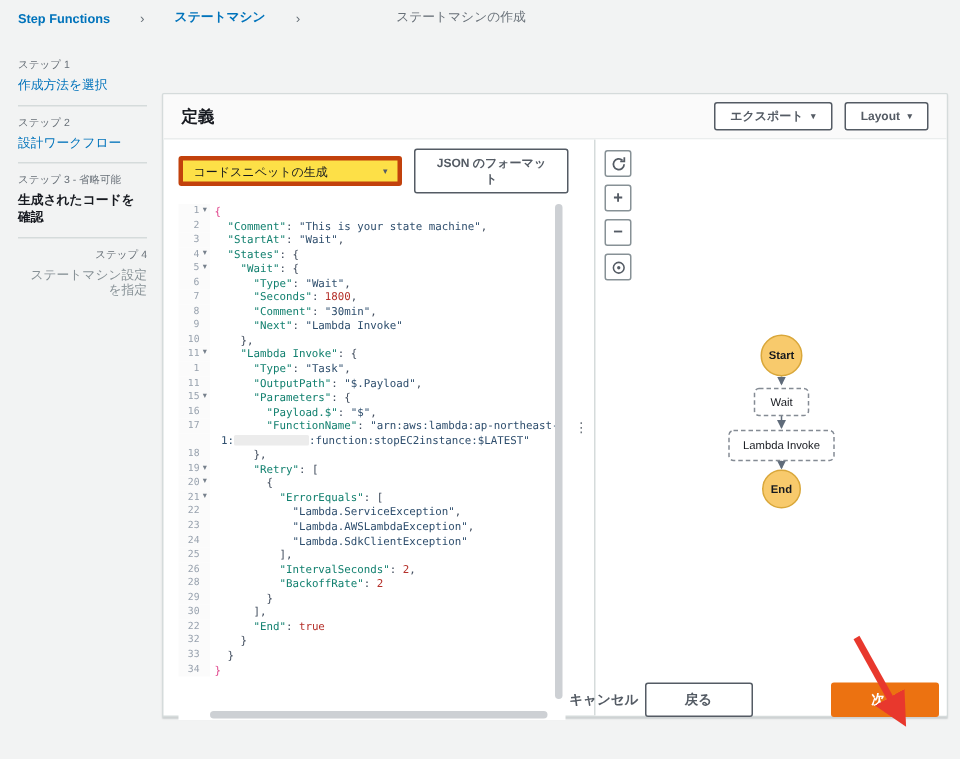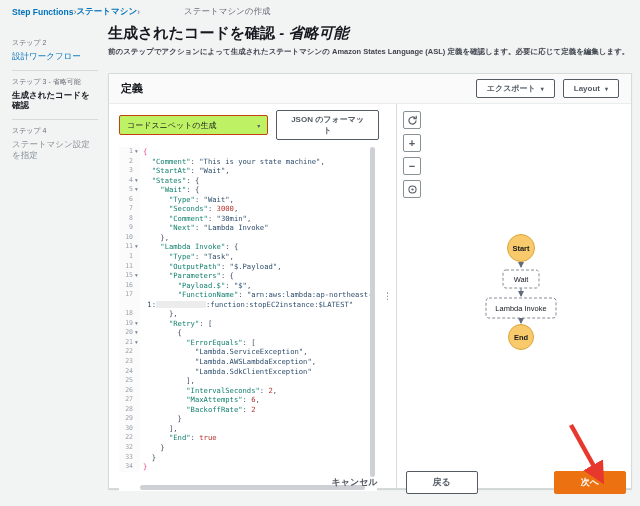--- a/index.html
+++ b/index.html
@@ -1,60 +1,60 @@
 <!DOCTYPE html>
 <html><head>
 <meta charset="utf-8">
 <style>
   * { margin:0; padding:0; box-sizing:border-box; }
   html,body { width:640px; height:506px; }
   body { font-family:"Liberation Sans", sans-serif; background:#f2f3f3; color:#16191f; overflow:hidden; }
   .page { position:relative; width:640px; height:506px; }
 
   
-  .breadcrumb { position:absolute; left:12px; top:6px; font-size:8.5px; display:flex; gap:0; align-items:center; }
+  .breadcrumb { position:absolute; left:12px; top:6px; font-size:8.5px; display:flex; gap:20px; align-items:center; }
   .bc-link { color:#0073bb; font-weight:700; text-decoration:none; cursor:pointer; }
   .bc-sep { color:#687078; font-size:9px; }
   .bc-current { color:#687078;margin-left:44px; }
 
   
   .sidebar { position:absolute; left:12px; top:32px; width:86px; }
   .side-step { padding:6px 0 8px 0; border-bottom:1px solid #d5dbdb; }
-  .side-step:last-child { border-bottom:none; }
+  .side-step:last-child { border-bottom:none;text-align:right; }
   .step-label { font-size:7px; color:#687078; margin-bottom:3px; }
   .step-title { font-size:8.5px; line-height:1.25; }
   .step-title.link { color:#0073bb; cursor:pointer; }
   .step-title.current { color:#16191f; font-weight:700; }
   .step-title.disabled { color:#879196; }
 
   
   .main-header { position:absolute; left:108px; top:24px; width:524px; }
   .page-title { font-size:15px; font-weight:700; color:#16191f; }
   .page-title .suffix { font-style:italic; }
   .page-desc { font-size:7.5px; color:#414750; margin-top:4px; font-weight:700; }
 
   
-  .card { position:absolute; left:108px; top:73px; width:524px; height:416px; background:#fff;
+  .card { position:absolute; left:108px; top:62px; width:524px; height:416px; background:#fff;
           border:1px solid #d5dbdb; border-radius:1px; box-shadow:0 1px 1px rgba(0,28,36,.15); }
   .card-header { height:30px; background:#fafafa; border-bottom:1px solid #eaeded; display:flex;
                  align-items:center; justify-content:space-between; padding:0 12px; }
   .card-title { font-size:11px; font-weight:700; }
   .hdr-buttons { display:flex; gap:8px; }
   .btn { font-family:"Liberation Sans", sans-serif; background:#fff; border:1px solid #545b64; color:#545b64;
          font-weight:700; font-size:8px; border-radius:2px; padding:3px 10px; cursor:pointer; display:flex;
          align-items:center; gap:5px;justify-content:flex-end; }
   .btn .caret { font-size:6px; line-height:1; }
   .btn-primary { background:#ec7211; border-color:#ec7211; color:#fff;margin-left:48px; }
 
   .card-body { position:relative; display:flex; height:384px; }
 
   
   .editor-pane { width:270px; padding:6px 0 0 10px; flex:none; }
   .editor-toolbar { display:flex; gap:8px; align-items:center; }
-  .select-box { width:150px; height:20px; border:1px solid #c2410c; border-radius:2px; background:#bef264;
+  .select-box { width:150px; height:20px; border:3px solid #c2410c; border-radius:2px; background:#fde047;
                 font-size:8px; color:#16191f; display:flex; align-items:center; justify-content:space-between;
                 padding:0 7px; cursor:pointer; }
   .select-box .caret { font-size:6px; color:#545b64; }
   .code-wrap { position:relative; margin-top:5px; width:258px; height:346px; background:#fff; }
   .code-lines { padding-top:2px; }
   .crow { display:flex; height:9.55px; line-height:9.55px; }
   .gut { flex:none; width:21px; display:flex; justify-content:flex-end; background:#fbfbfb; }
   .lnum { font-family:"DejaVu Sans Mono", monospace; font-size:6.5px; color:#98a2ae; }
   .fold { width:7px; font-size:5.5px; color:#76808c; text-align:center; }
   .cline { font-family:"DejaVu Sans Mono", monospace; font-size:7.2px; white-space:pre; padding-left:3px; }
@@ -70,22 +70,22 @@
 
   
   .diagram-pane { flex:1; border-left:1px solid #d5dbdb; position:relative; background:#fff; }
   .diagram-controls { position:absolute; left:6px; top:7px; display:flex; flex-direction:column; gap:5px; z-index:2; }
   .ctrl-btn { width:18px; height:18px; background:#fff; border:1px solid #879196; border-radius:2px; color:#545b64;
               font-size:11px; font-weight:700; display:flex; align-items:center; justify-content:center; cursor:pointer; padding:0; }
   .graph-svg { position:absolute; left:0; top:0; }
   .node-label { font-family:"Liberation Sans", sans-serif; font-size:7.5px; fill:#16191f; }
 
   
-  .footer { position:absolute; left:108px; right:14px; top:468px; height:28px; display:flex;
-            align-items:center; justify-content:flex-end; gap:28px; }
+  .footer { position:absolute; left:108px; right:14px; top:452px; height:28px; display:flex;
+            align-items:center; justify-content:flex-end; gap:4px; }
   .link-btn { background:none; border:none; color:#545b64; font-weight:700; font-size:9px; cursor:pointer;
               font-family:"Liberation Sans", sans-serif; }
   .footer .btn { font-size:9px; padding:4px 26px; }
 
   
   .annotation { position:absolute; left:555px; top:415px; width:70px; height:85px; z-index:10; pointer-events:none; }
 </style>
 </head>
 <body>
 
@@ -94,40 +94,37 @@
   <nav class="breadcrumb">
     <a class="bc-link">Step Functions</a>
     <span class="bc-sep">›</span>
     <a class="bc-link">ステートマシン</a>
     <span class="bc-sep">›</span>
     <span class="bc-current">ステートマシンの作成</span>
   </nav>
 
   <aside class="sidebar">
     <div class="side-step">
+      <div class="step-label">ステップ 1</div>
+      <div class="step-title link">作成方法を選択</div>
+    </div>
+    <div class="side-step">
       <div class="step-label">ステップ 2</div>
       <div class="step-title link">設計ワークフロー</div>
     </div>
     <div class="side-step">
       <div class="step-label">ステップ 3 - 省略可能</div>
       <div class="step-title current">生成されたコードを確認</div>
     </div>
     <div class="side-step">
       <div class="step-label">ステップ 4</div>
       <div class="step-title disabled">ステートマシン設定を指定</div>
     </div>
   </aside>
 
-  <header class="main-header">
-    <h1 class="page-title">
-      <span>生成されたコードを確認</span>
-      <span class="suffix">- 省略可能</span>
-    </h1>
-    <p class="page-desc">前のステップでアクションによって生成されたステートマシンの Amazon States Language (ASL) 定義を確認します。必要に応じて定義を編集します。</p>
-  </header>
 
   <section class="card">
     <div class="card-header">
       <span class="card-title">定義</span>
       <span class="hdr-buttons">
         <button class="btn">
           <span>エクスポート</span>
           <span class="caret">▾</span>
         </button>
         <button class="btn">
@@ -189,21 +186,21 @@
                   <span class="lnum">6</span>
                   <span class="fold"></span>
                 </span>
                 <span class="cline"><span class="sg-p">      </span><span class="sg-k">"Type"</span><span class="sg-p">: </span><span class="sg-s">"Wait"</span><span class="sg-p">,</span></span>
               </div>
               <div class="crow">
                 <span class="gut">
                   <span class="lnum">7</span>
                   <span class="fold"></span>
                 </span>
-                <span class="cline"><span class="sg-p">      </span><span class="sg-k">"Seconds"</span><span class="sg-p">: </span><span class="sg-n">3000</span><span class="sg-p">,</span></span>
+                <span class="cline"><span class="sg-p">      </span><span class="sg-k">"Seconds"</span><span class="sg-p">: </span><span class="sg-n">1800</span><span class="sg-p">,</span></span>
               </div>
               <div class="crow">
                 <span class="gut">
                   <span class="lnum">8</span>
                   <span class="fold"></span>
                 </span>
                 <span class="cline"><span class="sg-p">      </span><span class="sg-k">"Comment"</span><span class="sg-p">: </span><span class="sg-s">"30min"</span><span class="sg-p">,</span></span>
               </div>
               <div class="crow">
                 <span class="gut">
@@ -323,27 +320,20 @@
                   <span class="fold"></span>
                 </span>
                 <span class="cline"><span class="sg-p">          ],</span></span>
               </div>
               <div class="crow">
                 <span class="gut">
                   <span class="lnum">26</span>
                   <span class="fold"></span>
                 </span>
                 <span class="cline"><span class="sg-p">          </span><span class="sg-k">"IntervalSeconds"</span><span class="sg-p">: </span><span class="sg-n">2</span><span class="sg-p">,</span></span>
-              </div>
-              <div class="crow">
-                <span class="gut">
-                  <span class="lnum">27</span>
-                  <span class="fold"></span>
-                </span>
-                <span class="cline"><span class="sg-p">          </span><span class="sg-k">"MaxAttempts"</span><span class="sg-p">: </span><span class="sg-n">6</span><span class="sg-p">,</span></span>
               </div>
               <div class="crow">
                 <span class="gut">
                   <span class="lnum">28</span>
                   <span class="fold"></span>
                 </span>
                 <span class="cline"><span class="sg-p">          </span><span class="sg-k">"BackoffRate"</span><span class="sg-p">: </span><span class="sg-n">2</span></span>
               </div>
               <div class="crow">
                 <span class="gut">

